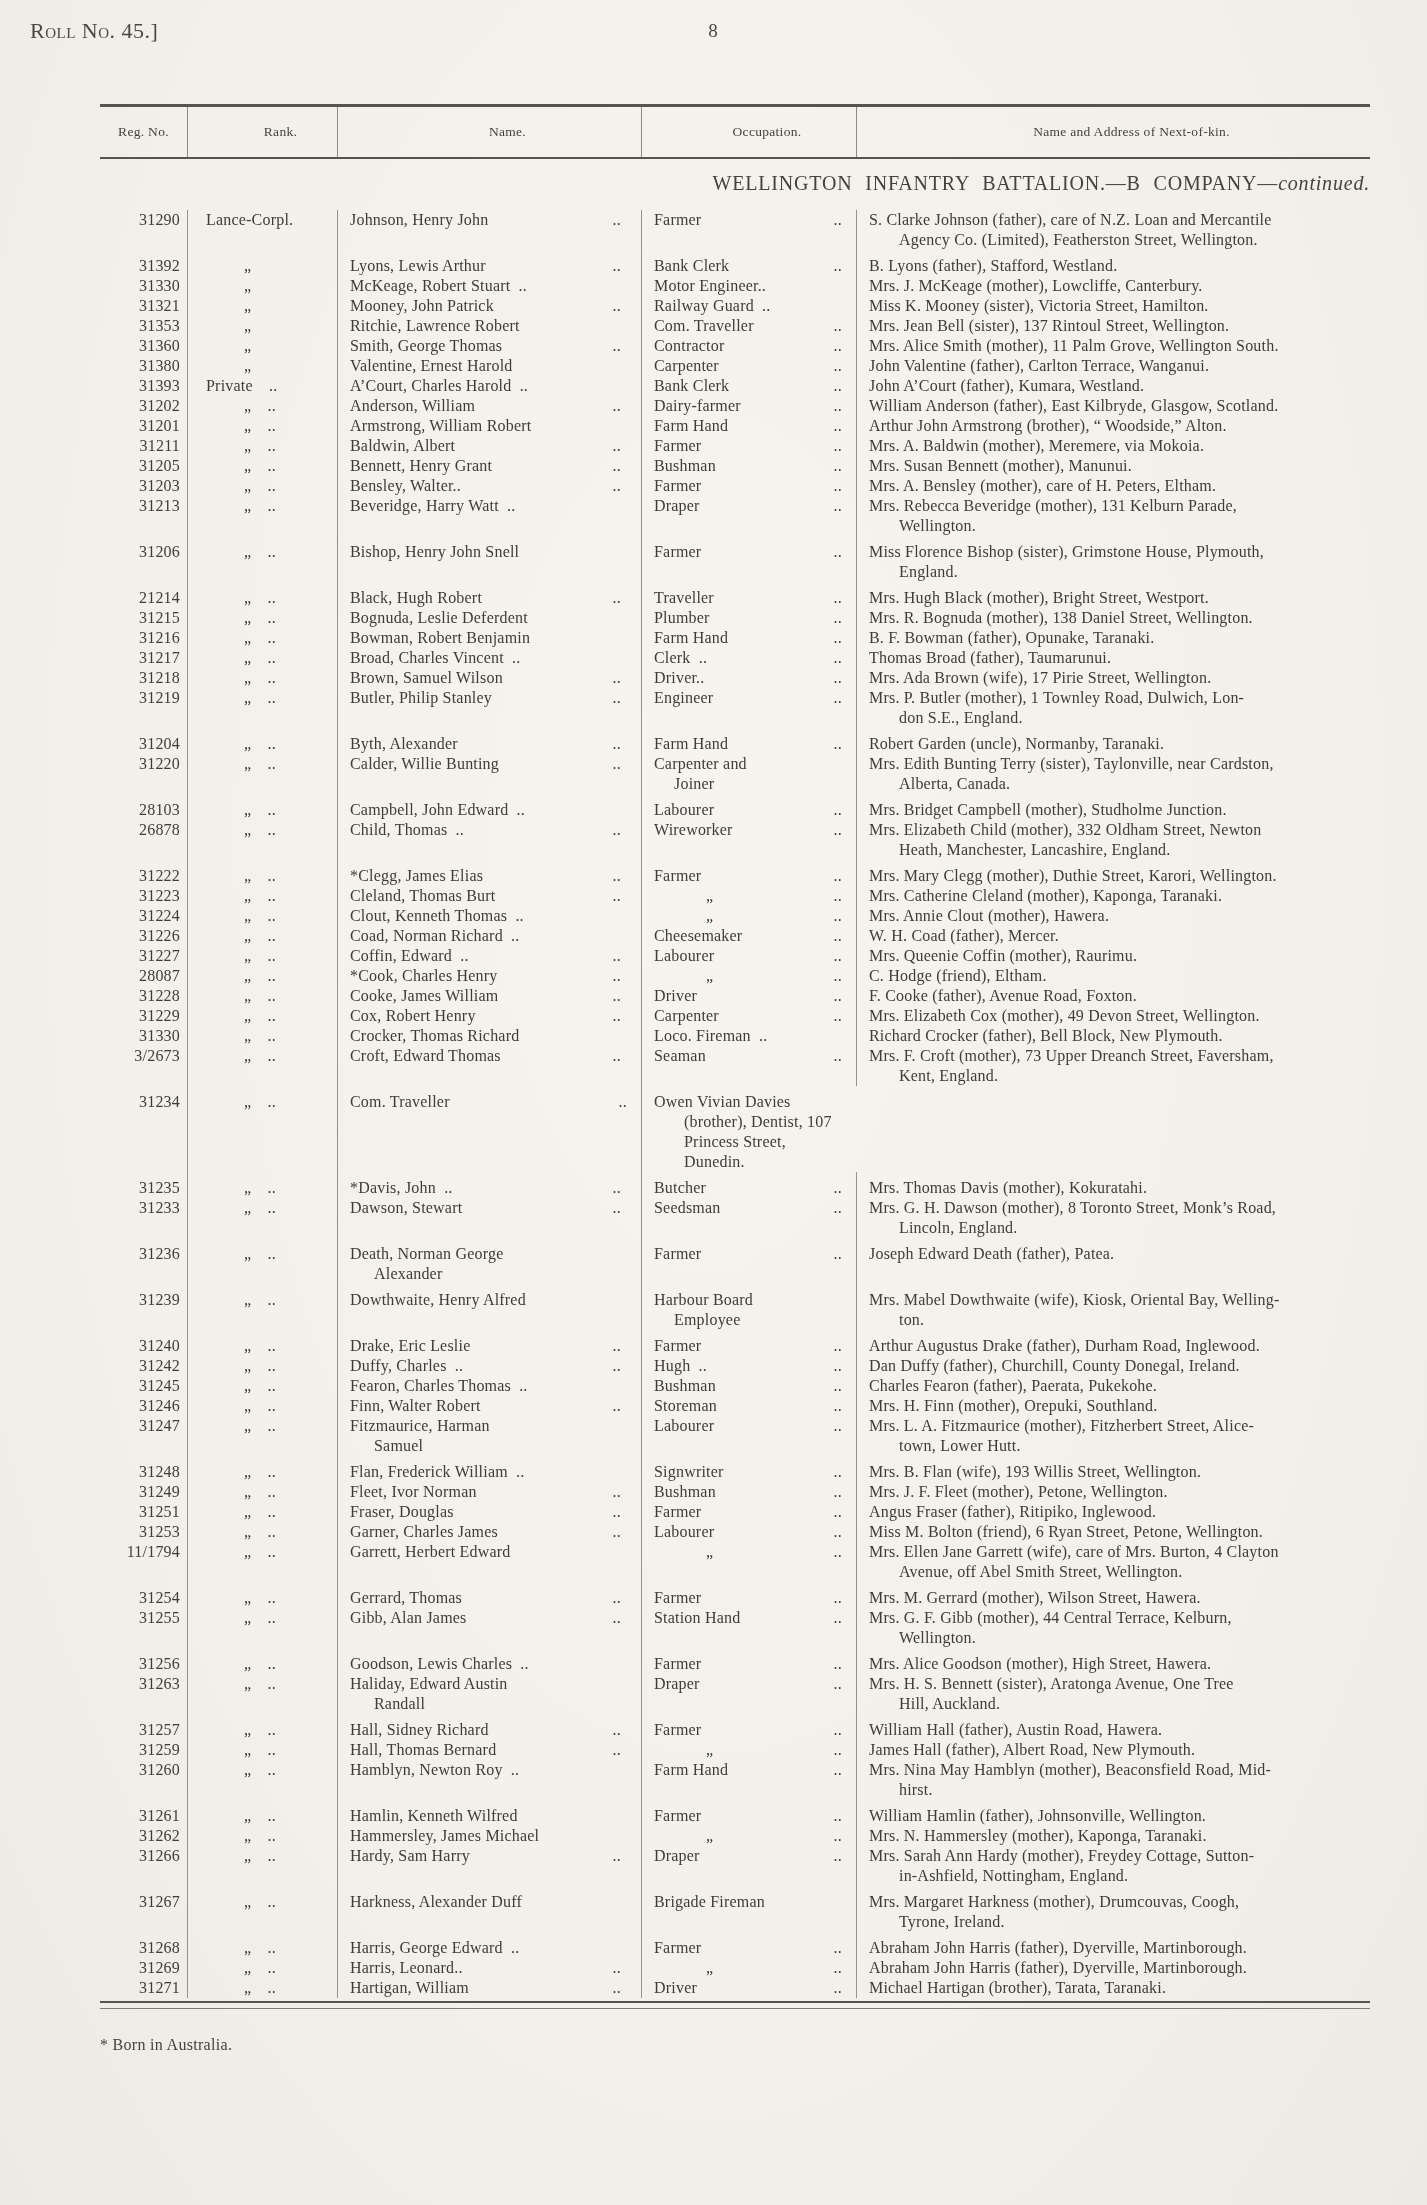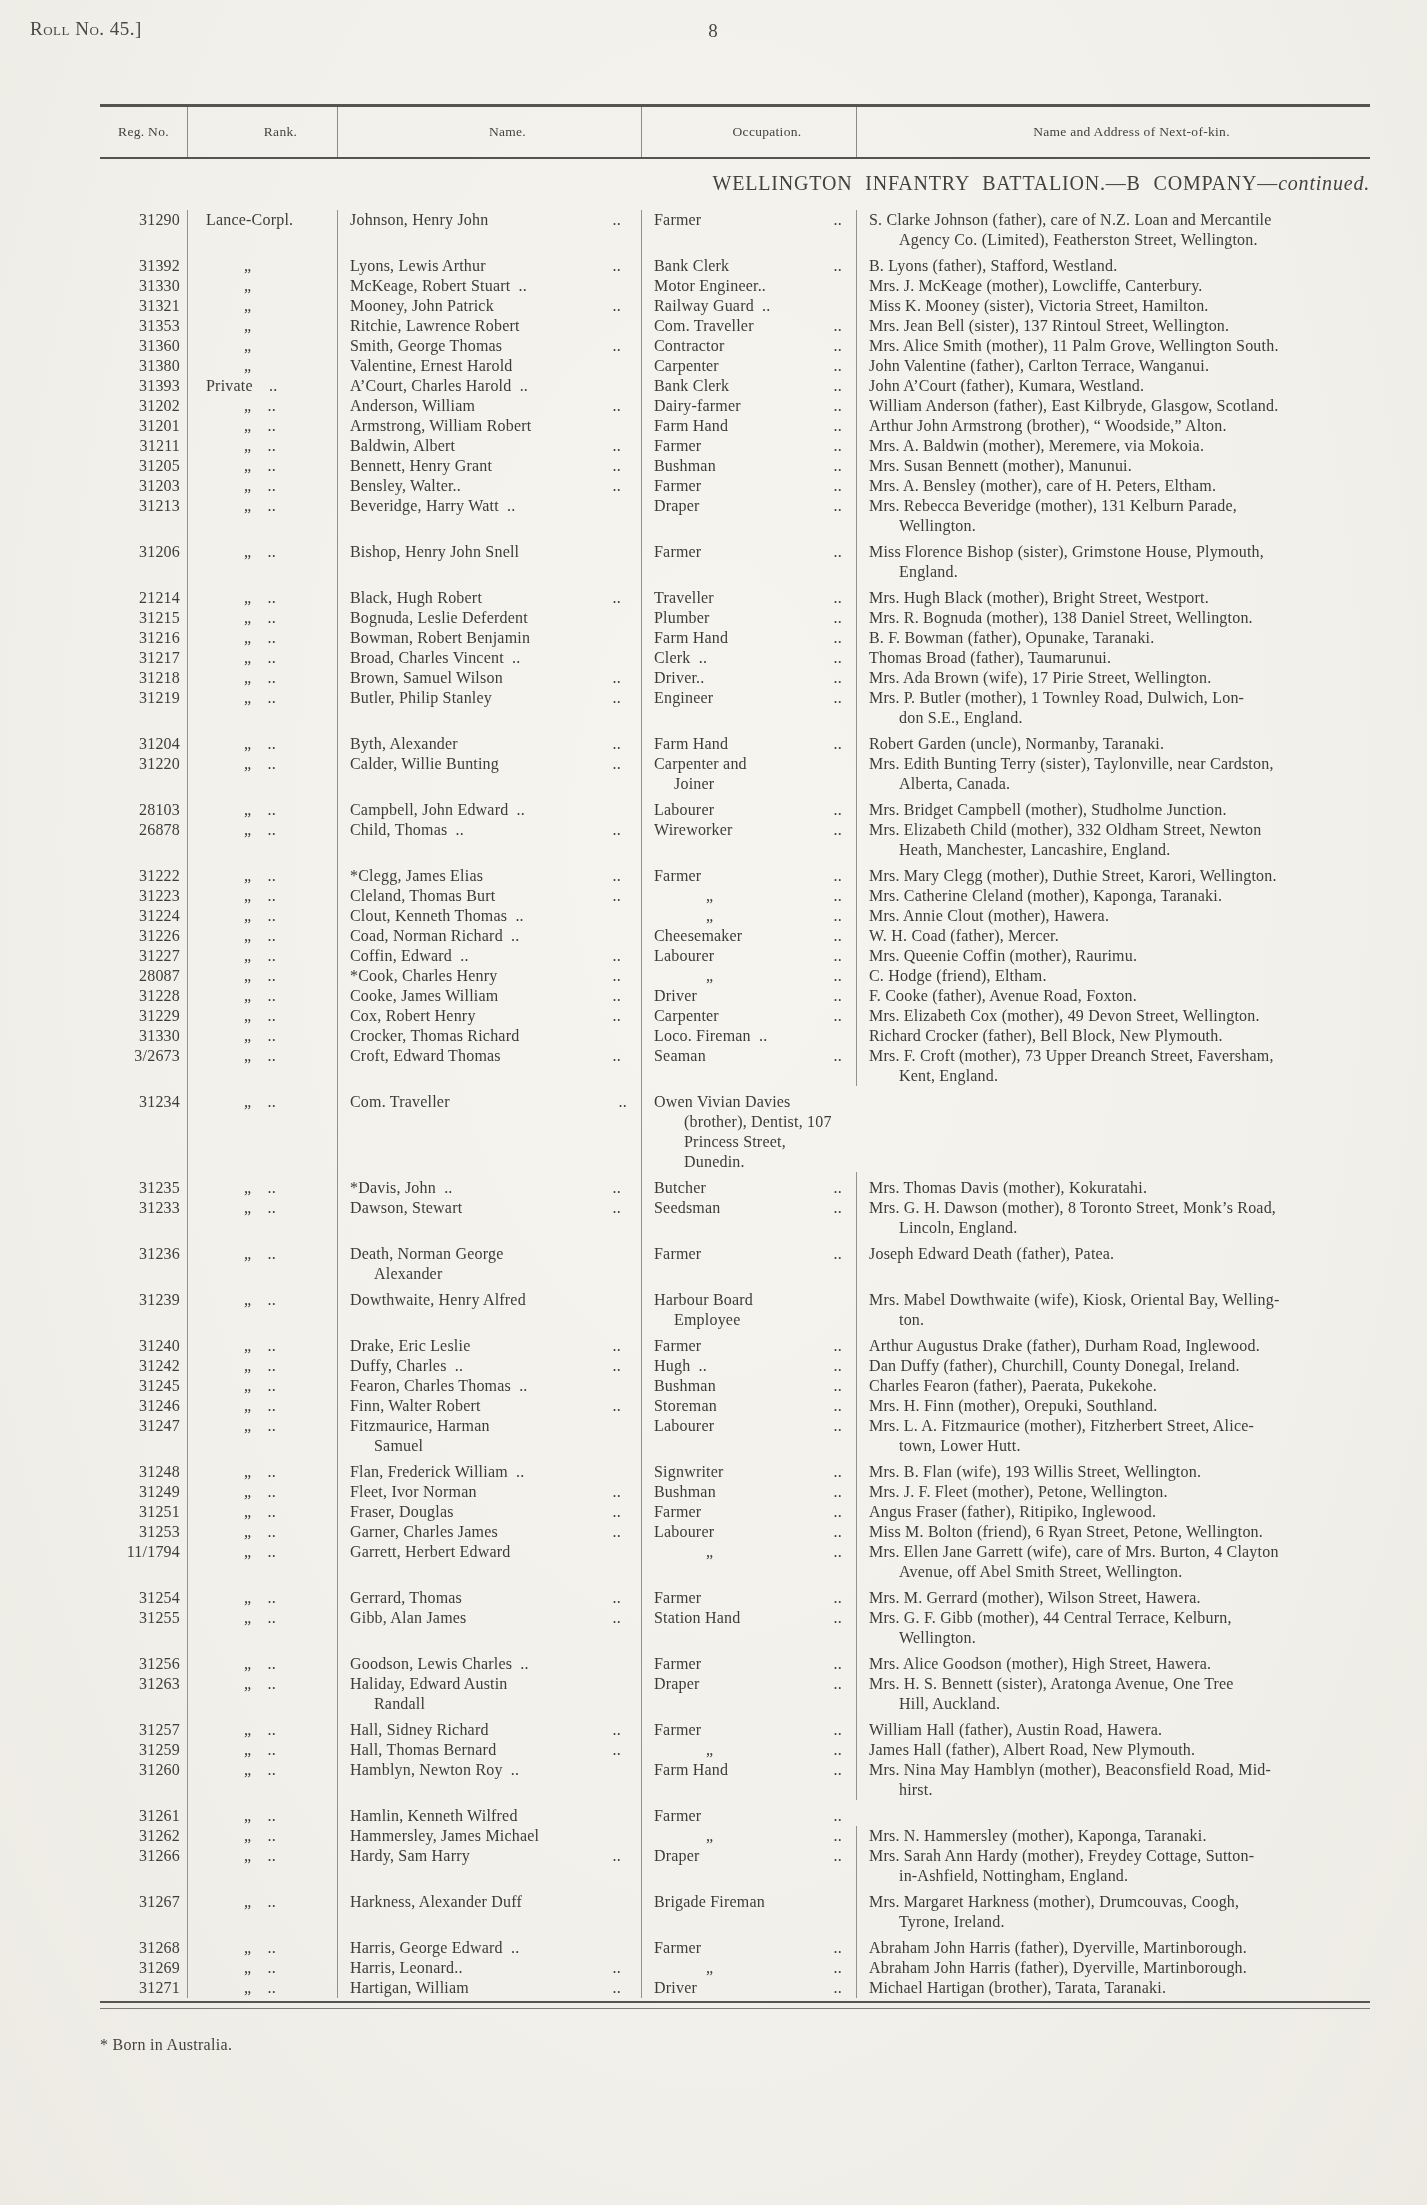--- a/index.html
+++ b/index.html
@@ -8,21 +8,21 @@
     width:1427px;height:2205px;
     margin:0 auto;
     background:#f2f1eb;
     background-image:radial-gradient(ellipse at 50% 38%, #f5f4ef 0%, #f1f0ea 62%, #eceae3 100%);
     font-family:"Liberation Serif","DejaVu Serif",serif;
     color:#3e3c38;
     overflow:hidden;
   }
   .roll-label{
     position:absolute;left:30px;top:18px;
-    font-size:19px;font-variant:small-caps;letter-spacing:.5px;color:#4a4844;
+    font-size:22px;font-variant:small-caps;letter-spacing:.5px;color:#4a4844;
   }
   .page-number{
     position:absolute;left:688px;top:20px;width:50px;text-align:center;
     font-size:19px;color:#4a4844;
   }
   .sheet{position:absolute;left:100px;top:104px;width:1270px;}
   .thead{
     display:grid;grid-template-columns:87px 150px 304px 215px 514px;
     border-top:3px solid #57544e;
     border-bottom:2px solid #57544e;
@@ -818,20 +818,21 @@
         <div class="row gap">
           <div class="c-reg">31261</div>
           <div class="c-rank dit">„ ..</div>
           <div class="c-name">
             <span class="txt">Hamlin, Kenneth Wilfred</span>
           </div>
           <div class="c-occ">
             <span class="txt">Farmer</span>
             <span class="dots">..</span>
           </div>
+          <div class="c-nok">William Hamlin (father), Johnsonville, Wellington.</div>
         </div>
         <div class="row">
           <div class="c-reg">31262</div>
           <div class="c-rank dit">„ ..</div>
           <div class="c-name">
             <span class="txt">Hammersley, James Michael</span>
           </div>
           <div class="c-occ dit">
             <span class="txt">„</span>
             <span class="dots">..</span>

